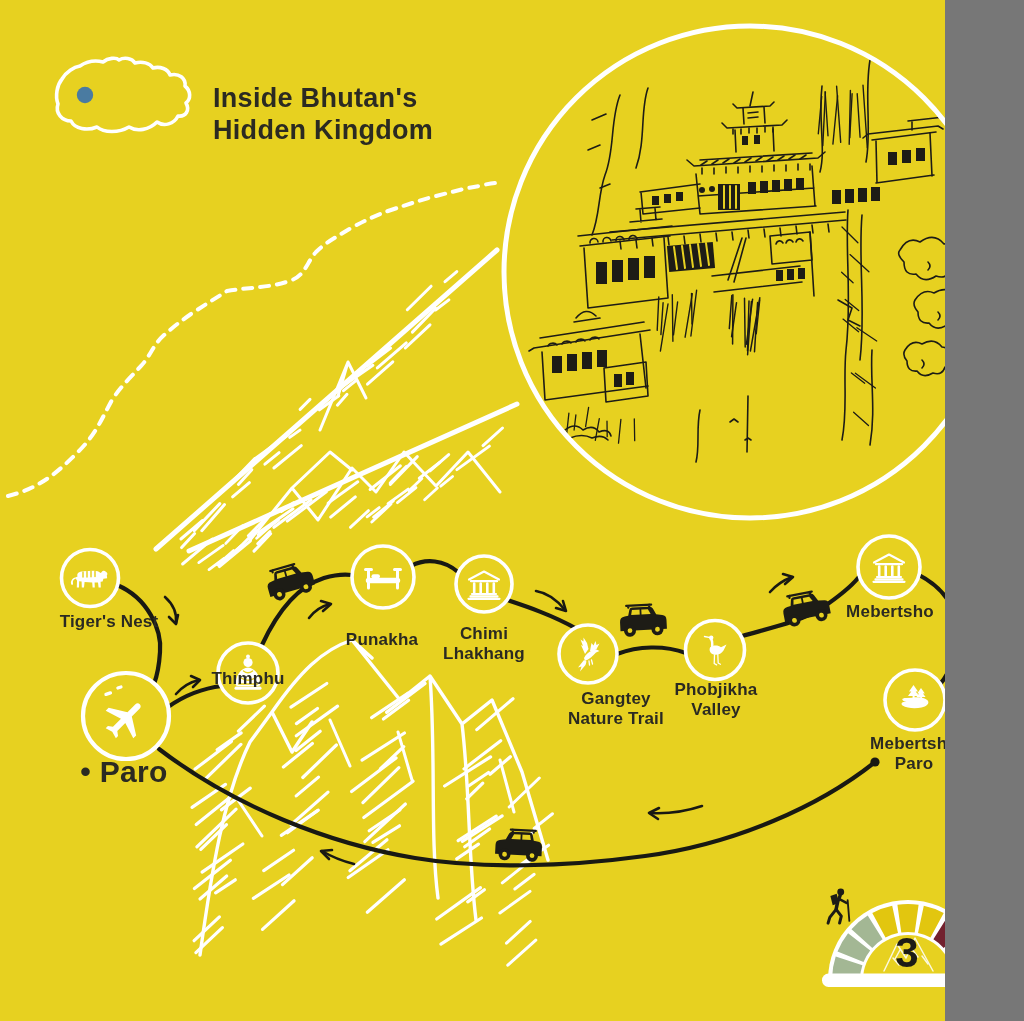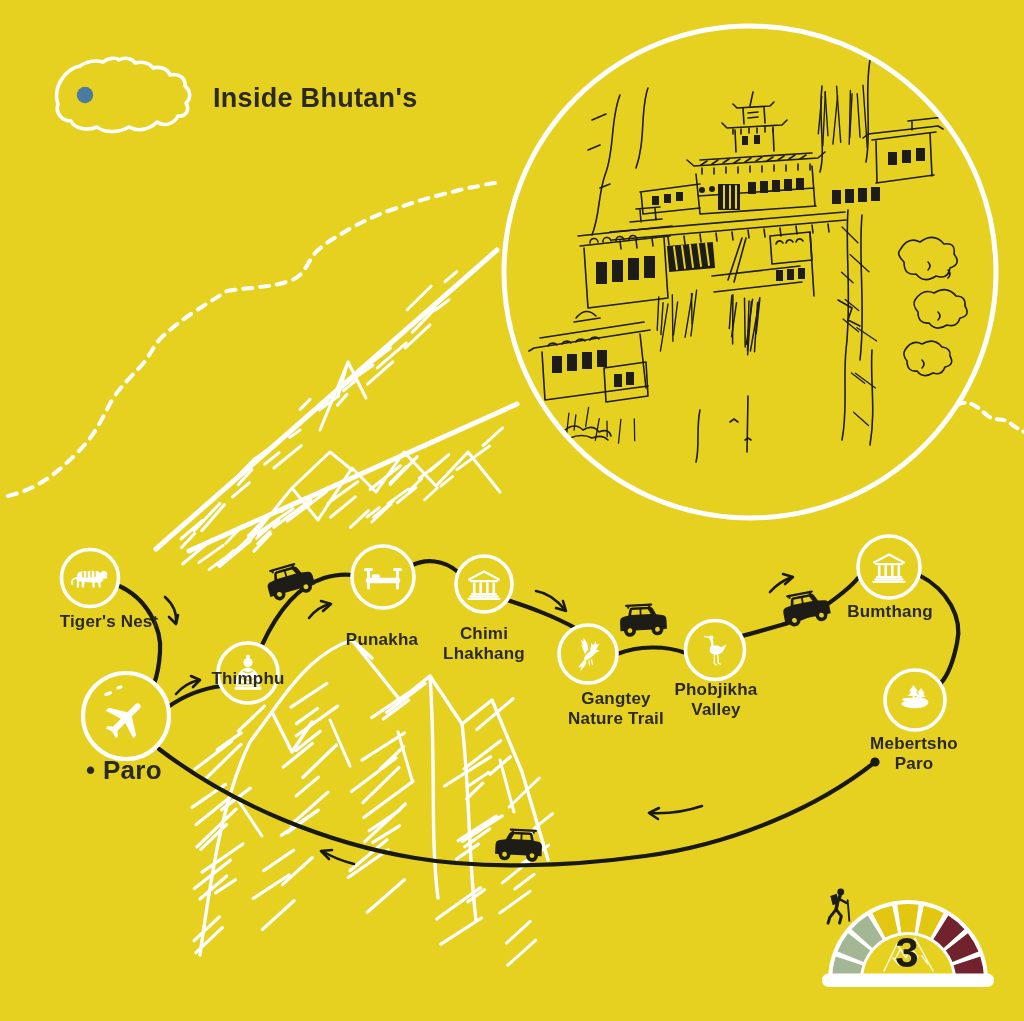--- a/index.html
+++ b/index.html
@@ -1,28 +1,28 @@
 <!DOCTYPE html>
 <html lang="en" style="--c-background: #e7d120; --c-ink: #1d1c16; --c-text: #2b2a22; --c-route: #191913; --c-white: #ffffff; --c-marker-blue: #4a7ba1; --c-gauge-green: #a3b794; --c-gauge-yellow: #e2c60f; --c-gauge-maroon: #72212e;"><head>
 <meta charset="utf-8">
 <style>
   html,body{margin:0;padding:0;background:#777;}
   .stage{
-    position:relative;width:1024px;height:1021px;overflow:hidden;
+    position:relative;width:945px;height:1021px;overflow:hidden;
     background:var(--c-background,#e7d120);
     font-family:"Liberation Sans","DejaVu Sans",sans-serif;
   }
   .stage svg.art{position:absolute;left:0;top:0;}
   .label{
     position:absolute;transform:translateX(-50%);
     text-align:center;white-space:pre-line;
     color:var(--c-text,#2b2a22);
     font-size:17px;font-weight:600;line-height:1.16;letter-spacing:.2px;
   }
-  .label.big{font-size:26px;font-weight:700;letter-spacing:.3px;}
+  .label.big{font-size:30px;font-weight:700;letter-spacing:.3px;}
   .title{
     position:absolute;left:213px;top:82px;
     color:var(--c-text,#2b2a22);
     font-size:27px;font-weight:700;line-height:1.2;letter-spacing:.3px;
   }
   .gauge-number{
     position:absolute;left:907px;top:929px;transform:translateX(-50%);
     font-size:42px;font-weight:700;color:var(--c-ink,#1d1c16);
   }
   .wstroke{stroke:#fff;fill:none;stroke-linecap:round;stroke-linejoin:round;}
@@ -571,31 +571,32 @@
       <path class="ink" stroke-width="2.2" d="M0,-7 L6.5,-3.5"></path>
       <path class="ink" stroke-width="1.6" d="M7.5,-6 L9,12"></path>
       <path class="ink" stroke-width="2.6" d="M-2.5,2 L-8,9 L-9.5,14 M-2.5,2 L2,8 L0.5,14"></path>
     </g>
   </g>
 
 </svg>
 
 <div class="title">
   <div>Inside Bhutan's</div>
+  <div>Hidden Kingdom</div>
 </div>
 
 <div class="label" style="left:109px;top:612px">Tiger's Nest</div>
 <div class="label big" style="left:124px;top:755px">• Paro</div>
 <div class="label" style="left:248px;top:669px">Thimphu</div>
 <div class="label" style="left:382px;top:630px">Punakha</div>
 <div class="label" style="left:484px;top:624px">Chimi
 Lhakhang</div>
 <div class="label" style="left:616px;top:689px">Gangtey
 Nature Trail</div>
 <div class="label" style="left:716px;top:680px">Phobjikha
 Valley</div>
-<div class="label" style="left:890px;top:602px">Bumthang</div>
+<div class="label" style="left:890px;top:602px">Mebertsho</div>
 <div class="label" style="left:914px;top:734px">Mebertsho
 Paro</div>
 
 <div class="gauge-number">3</div>
 
 </div>
 
 </body></html>

